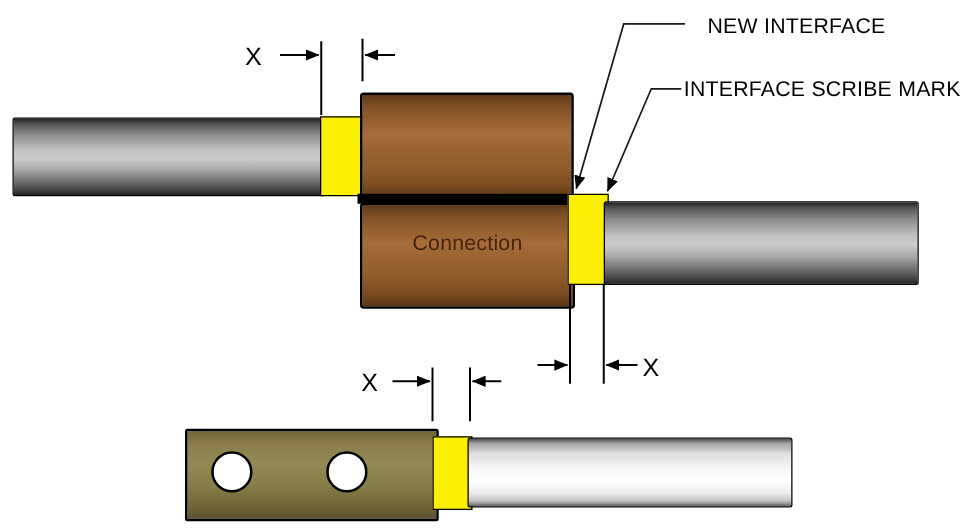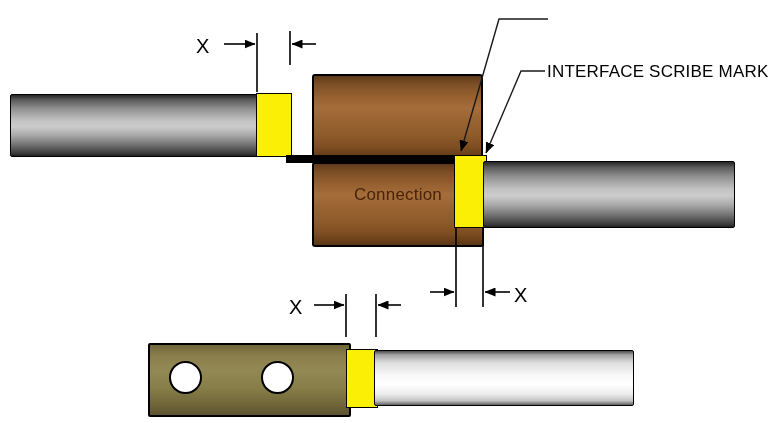--- a/index.html
+++ b/index.html
@@ -37,21 +37,20 @@
       #4a4a4a 0%, #a2a2a2 7%, #dedede 22%, #f8f8f8 45%,
       #ffffff 62%, #ececec 80%, #c4c4c4 92%, #606060 100%);
   }
   
   .copper{
     border:2px solid var(--outline-black);
     border-radius:3px;
     background:linear-gradient(180deg,
       #5e3a1b 0%, #7c4f26 10%, #955f2f 24%, #a56d3a 38%,
       #9a6432 52%, #905c2b 70%, #7d4d21 86%, #5a3715 100%);
-    margin-left:24px;
   }
   
   .band{
     background:var(--scribe-band-yellow);
     border:1.5px solid var(--outline-black);
   }
   
   .lug{
     border:2px solid var(--outline-black);
     border-radius:2px;
@@ -140,20 +139,21 @@
       <line class="ln" x1="314" y1="305" x2="344" y2="305" marker-end="url(#ah)"></line>
       <line class="ln" x1="346" y1="294" x2="346" y2="337"></line>
       <line class="ln" x1="376" y1="294" x2="376" y2="337"></line>
       <line class="ln" x1="401" y1="305" x2="378" y2="305" marker-end="url(#ah)"></line>
     </g>
 
     <path class="ld" d="M548,19 L499,19 L461,151" marker-end="url(#ah)"></path>
     <path class="ld" d="M545,71 L521,71 L486,153" marker-end="url(#ah)"></path>
   </svg>
 
+  <span class="abs label" style="left:566px;top:12px;">NEW INTERFACE</span>
 
   <span class="abs label" style="left:547px;top:63px;">INTERFACE SCRIBE MARK</span>
 
   <span class="abs dim-label" style="left:196px;top:36px;">X</span>
 
   <span class="abs dim-label" style="left:514px;top:285px;">X</span>
 
   <span class="abs dim-label" style="left:289px;top:297px;">X</span>
 </div>
 

